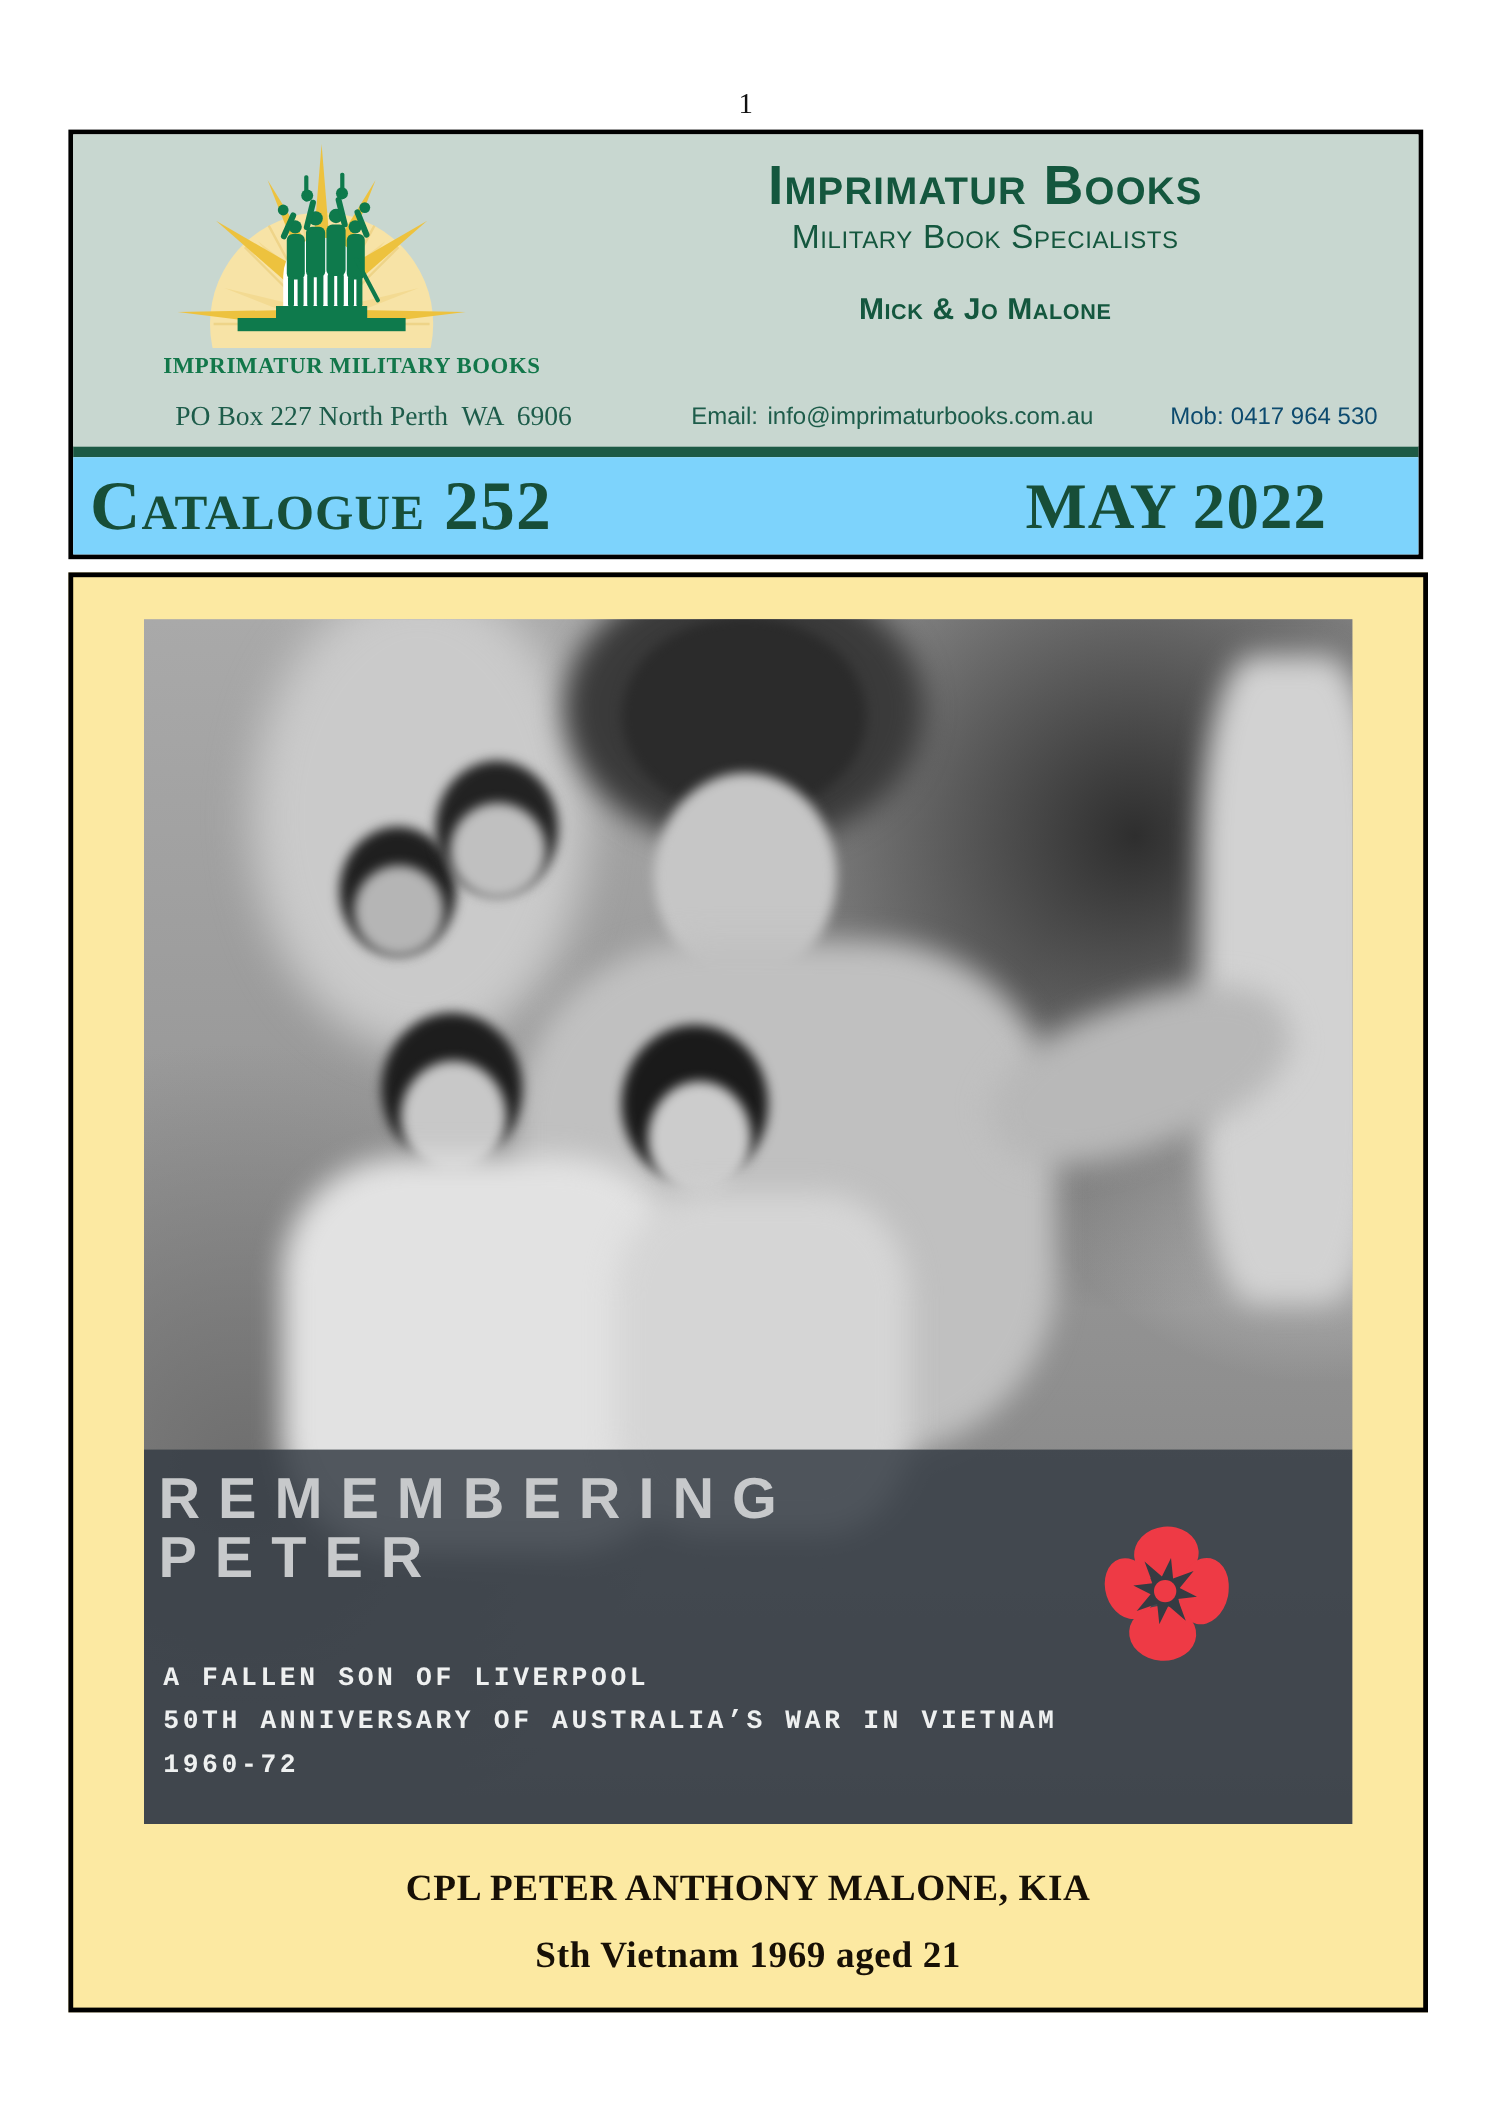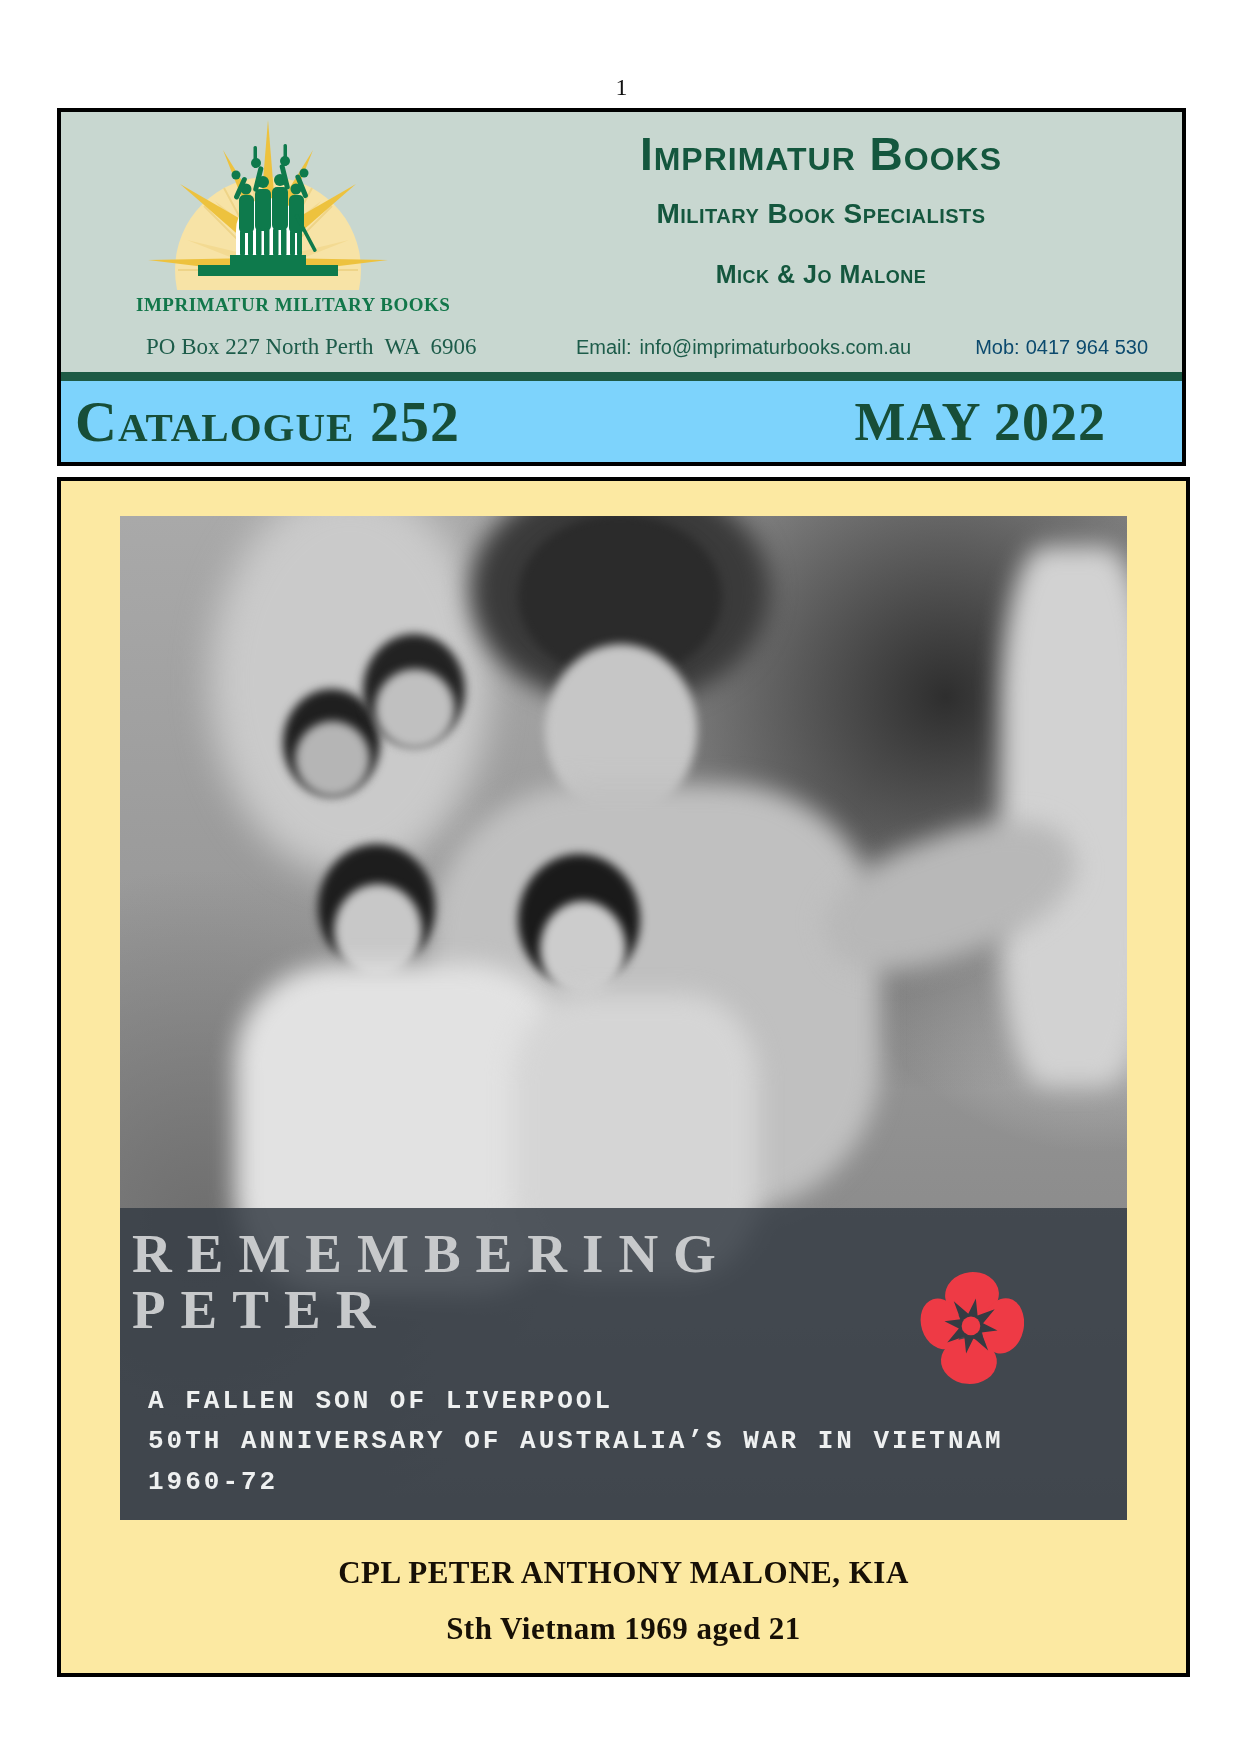--- a/index.html
+++ b/index.html
@@ -35,21 +35,21 @@
   .brand {
     position:absolute; left:440px; top:18px; width:640px; text-align:center;
     color:#14573e;
   }
   .brand-company {
     font-family:"Liberation Sans", sans-serif; font-weight:bold;
     font-variant:small-caps; font-size:46px; line-height:1.05;
     letter-spacing:1px; color:#14573e;
   }
   .brand-tagline {
-    margin-top:20px; font-family:"Liberation Sans", sans-serif; font-weight:bold;
+    margin-top:4px; font-family:"Liberation Sans", sans-serif; font-weight:normal;
     font-variant:small-caps; font-size:28px; letter-spacing:0.5px; color:#14573e;
   }
   .brand-owners {
     margin-top:30px; font-family:"Liberation Sans", sans-serif; font-weight:bold;
     font-variant:small-caps; font-size:25px; letter-spacing:0.5px; color:#14573e;
   }
   .contact-row { position:absolute; left:0; top:222px; width:100%; height:30px;padding-left:20px; }
   .contact-po {
     position:absolute; left:85px; top:0;
     font-family:"Liberation Serif", serif; font-size:23px; color:#1d5c4a;
@@ -99,28 +99,28 @@
   .blur-s { filter:blur(5px); }
   .blur-m { filter:blur(12px); }
   .blur-l { filter:blur(18px); }
 
   .photo-overlay {
     position:absolute; left:0; top:692px; width:100%; height:312px;
     background:rgba(52,60,68,0.84);
   }
   .overlay-title {
     position:absolute; left:12px; top:18px;
-    font-family:Liberation Serif, serif; font-weight:bold;
-    font-size:55px; line-height:1.02; letter-spacing:15px;
+    font-family:Liberation Sans, sans-serif; font-weight:bold;
+    font-size:48px; line-height:1.02; letter-spacing:15px;
     color:#c7c9cb;
   }
   .overlay-subtitles {
-    position:absolute; left:28px; top:180px;
+    position:absolute; left:16px; top:180px;
     font-family:"Liberation Mono", monospace; font-weight:bold;
-    font-size:26px; color:#eef0f0; letter-spacing:3px; line-height:1;
+    font-size:22px; color:#eef0f0; letter-spacing:3px; line-height:1;
   }
   .overlay-subtitles .s2 { margin-top:14px; }
   .overlay-subtitles .s3 { margin-top:15px; }
   .poppy { position:absolute; left:800px; top:62px; width:104px; height:116px; }
 
   .cover-caption-1 {
     position:absolute; left:0; top:1074px; width:100%; text-align:center;
     font-family:"Liberation Serif", serif; font-weight:bold;
     font-size:31px; color:#171006; letter-spacing:0.5px;
   }

